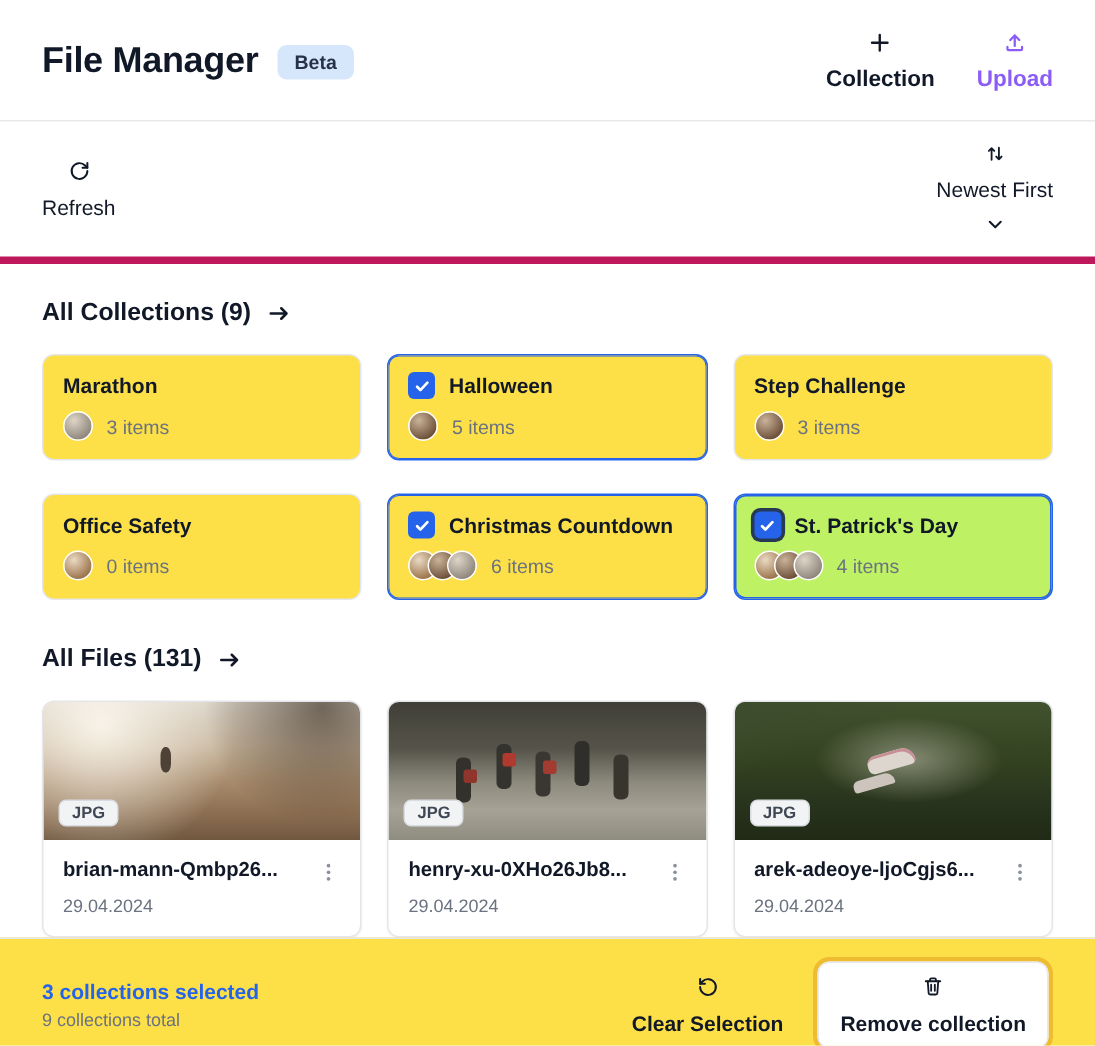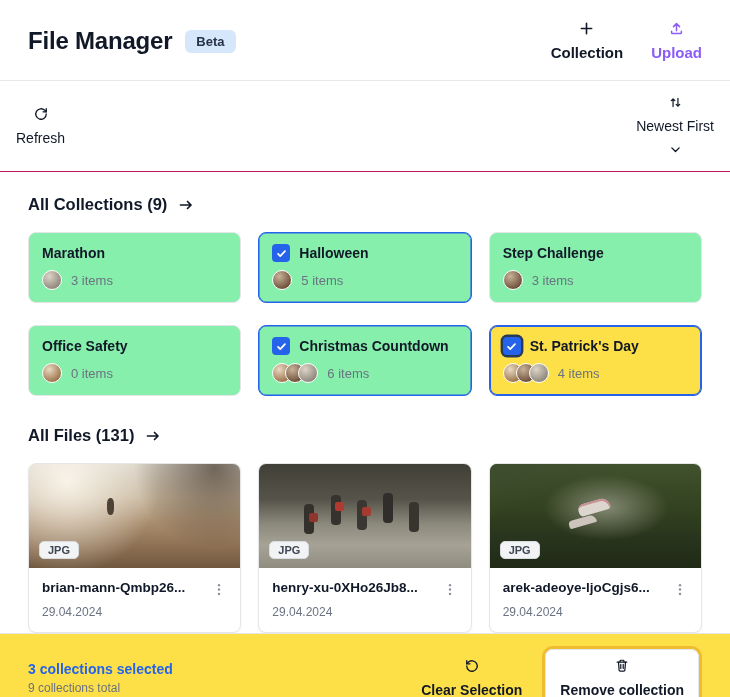--- a/index.html
+++ b/index.html
@@ -17,51 +17,51 @@
   .h-left { display: flex; align-items: center; gap: 13px; }
   .title { font-size: 24px; font-weight: 800; margin: 0; letter-spacing: -0.2px; }
   .beta { background: #d6e6fb; color: #273247; font-size: 13px; font-weight: 600; padding: 4px 11px; border-radius: 6px; }
   .h-right { display: flex; align-items: center; gap: 28px; }
   .hbtn { display: inline-flex; align-items: center; gap: 8px; background: none; border: none; padding: 0;
           font-size: 15px; font-weight: 600; color: #111827; }
   .hbtn.blue { color: #8b5cf6; }
   .ic { display: inline-flex; align-items: center; }
 
   
-  .toolbar { border-top: 1px solid #e7e8ea; border-bottom: 1px solid #be185d;
-             display: flex; justify-content: space-between; align-items: center; padding: 15px 16px; }
+  .toolbar { border-top: 1px solid #e7e8ea; border-bottom: 5px solid #be185d;
+             display: flex; justify-content: space-between; align-items: center; padding: 15px 28px; }
   .tbtn { display: inline-flex; align-items: center; gap: 9px; background: none; border: none; padding: 0;
           font-size: 14px; font-weight: 500; color: #111827; }
 
   
   main { flex: 1; padding: 23px 28px 0; }
   .section-head { display: flex; align-items: center; gap: 11px; font-size: 16.5px; font-weight: 700; margin: 0 0 18px; }
   .section-head.files { margin-top: 30px; }
 
   .cards-grid { display: grid; grid-template-columns: repeat(3, 1fr); gap: 22px 17px; }
-  .col-card { border: 1px solid #e4e6ea; border-radius: 8px; background: #86efac; padding: 11px 13px 12px; }
+  .col-card { border: 1px solid #e4e6ea; border-radius: 8px; background: #fde047; padding: 11px 13px 12px; }
   .col-card.selected { border-color: #2563eb; box-shadow: inset 0 0 0 0.6px #2563eb; }
-  .col-card.active { border-color: #2563eb; box-shadow: inset 0 0 0 1px #2563eb; background: #fde047; }
+  .col-card.active { border-color: #2563eb; box-shadow: inset 0 0 0 1px #2563eb; background: #bef264; }
   .card-top { display: flex; align-items: center; gap: 9px; font-size: 14px; font-weight: 600; line-height: 18px; }
   .checkbox { width: 18px; height: 18px; border-radius: 4px; background: #2563eb; border: none; padding: 0;
               display: inline-flex; align-items: center; justify-content: center; flex: none; }
   .checkbox.ring { box-shadow: 0 0 0 2.4px #263a55; }
   .card-meta { display: flex; align-items: center; gap: 9px; margin-top: 8px; }
   .avatars { display: flex; }
   .av { width: 20px; height: 20px; border-radius: 50%; border: 1.5px solid #fff; display: block; }
   .av + .av { margin-left: -7px; }
   .av-a { background: radial-gradient(circle at 35% 30%, #ead9c3, #a07a52 70%, #7c5a3a); }
   .av-b { background: radial-gradient(circle at 35% 30%, #c9b39a, #6d4f38 75%, #523a28); }
   .av-c { background: radial-gradient(circle at 35% 30%, #ded4c8, #8f877c 75%, #6e655a); }
   .item-count { font-size: 13px; color: #6b7280; }
 
   .files-grid { display: grid; grid-template-columns: repeat(3, 1fr); gap: 17px; }
   .file-card { border: 1px solid #e4e6ea; border-radius: 8px; background: #fff; overflow: hidden;
                box-shadow: 0 1px 2px rgba(16,24,40,0.05); }
-  .thumb { height: 104px; position: relative; }
+  .thumb { height: 92px; position: relative; }
   .thumb-beach { background:
       radial-gradient(circle at 88% 4%, rgba(46,34,24,0.6), transparent 38%),
       radial-gradient(circle at 18% 16%, rgba(255,251,242,0.85), transparent 48%),
       linear-gradient(180deg, #d8d1c5 0%, #c6b49b 32%, #a78b6c 58%, #8a6d50 82%, #705840 100%); }
   .thumb-beach::after { content: ""; position: absolute; left: 37%; top: 33%; width: 7px; height: 17px;
       background: #4e4236; border-radius: 3px / 6px; box-shadow: 0 15px 6px -4px rgba(60,45,30,0.35); }
   .thumb-trail { background:
       linear-gradient(180deg, #403f37 0%, #56544a 34%, #8c897d 58%, #a6a396 78%, #8f8c80 100%); }
   .thumb-trail::after { content: ""; position: absolute; left: 34%; top: 30%; width: 10px; height: 30px;
       background: #35332e; border-radius: 4px;

